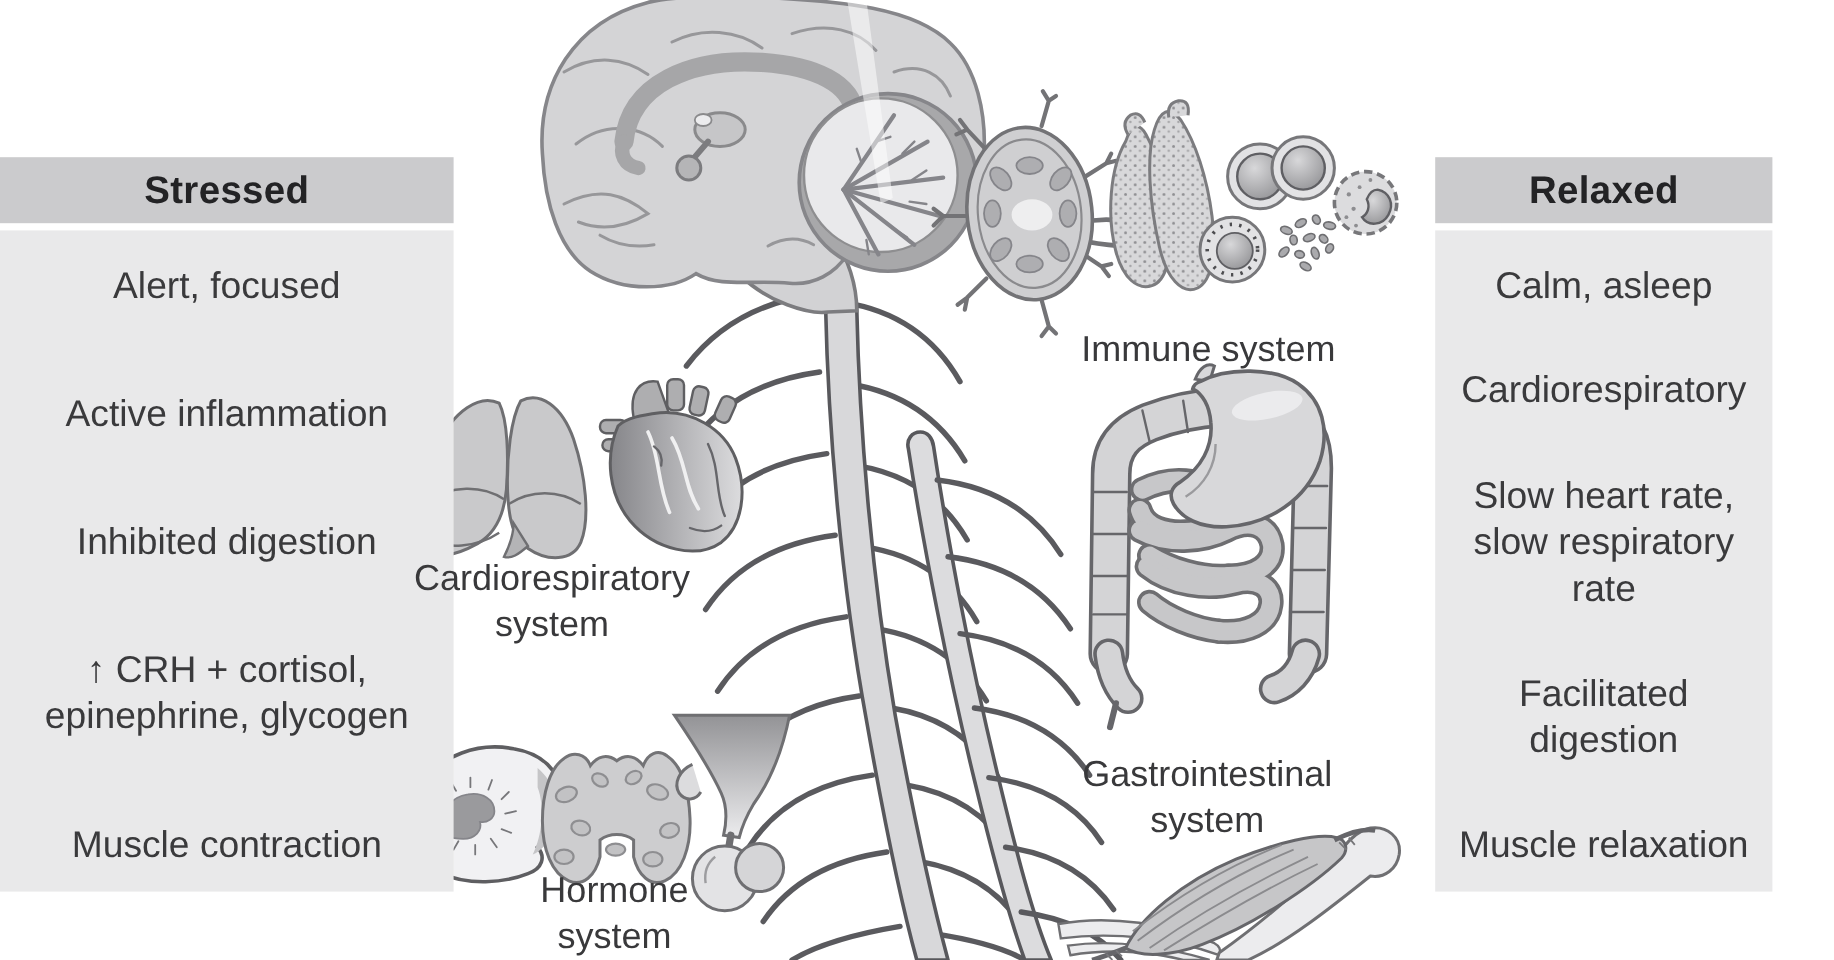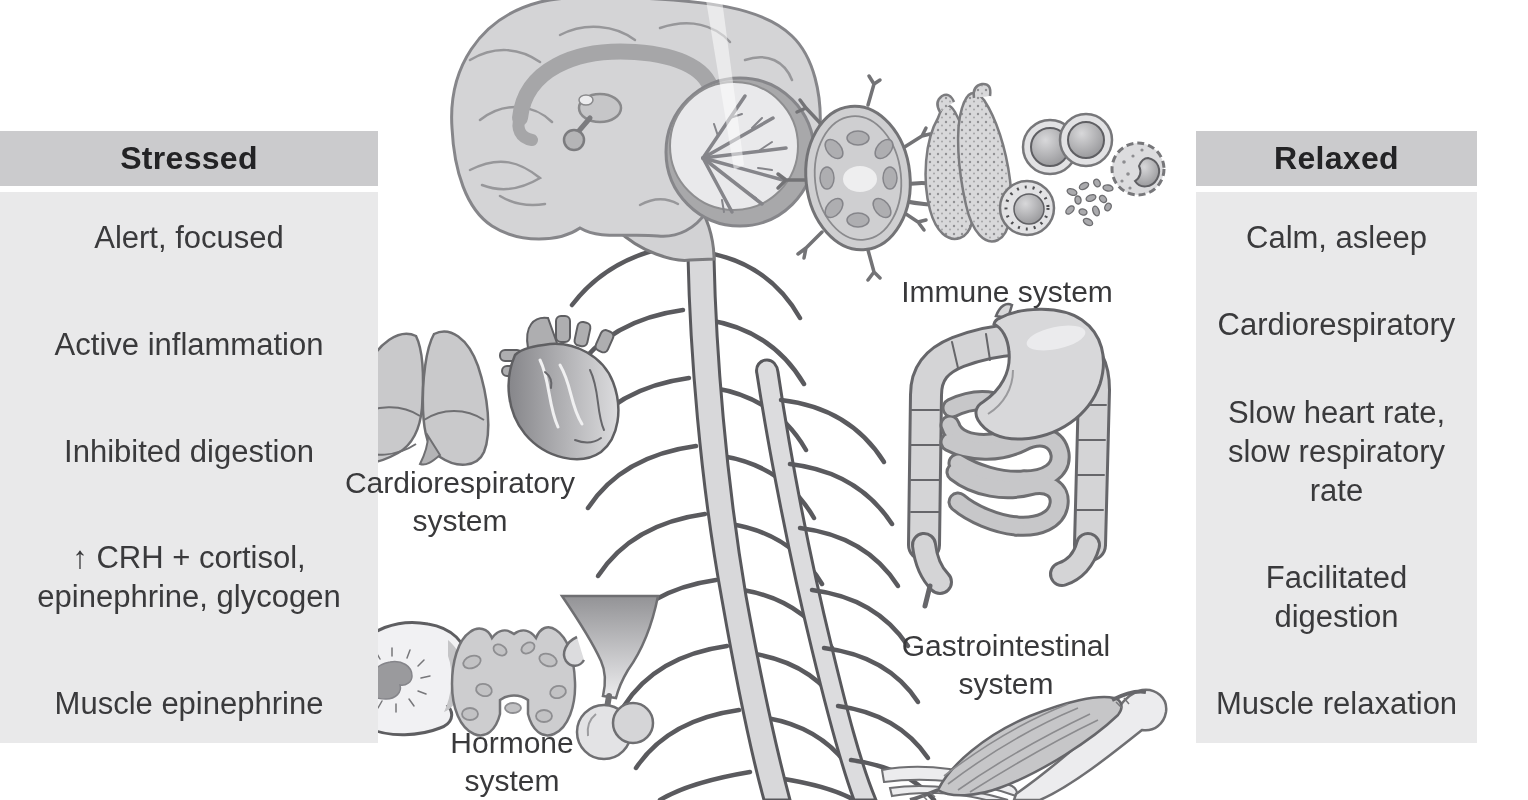--- a/index.html
+++ b/index.html
@@ -375,21 +375,21 @@
   <section class="panel panel-left">
     <header class="panel-header">
       <h2>Stressed</h2>
     </header>
     <div class="panel-body">
       <p class="panel-item">Alert, focused</p>
       <p class="panel-item">Active inflammation</p>
       <p class="panel-item">Inhibited digestion</p>
       <p class="panel-item">↑ CRH + cortisol,
 epinephrine, glycogen</p>
-      <p class="panel-item">Muscle epinephrine</p>
+      <p class="panel-item">Muscle contraction</p>
     </div>
   </section>
 
   <section class="panel panel-right">
     <header class="panel-header">
       <h2>Relaxed</h2>
     </header>
     <div class="panel-body">
       <p class="panel-item">Calm, asleep</p>
       <p class="panel-item">Cardiorespiratory</p>

